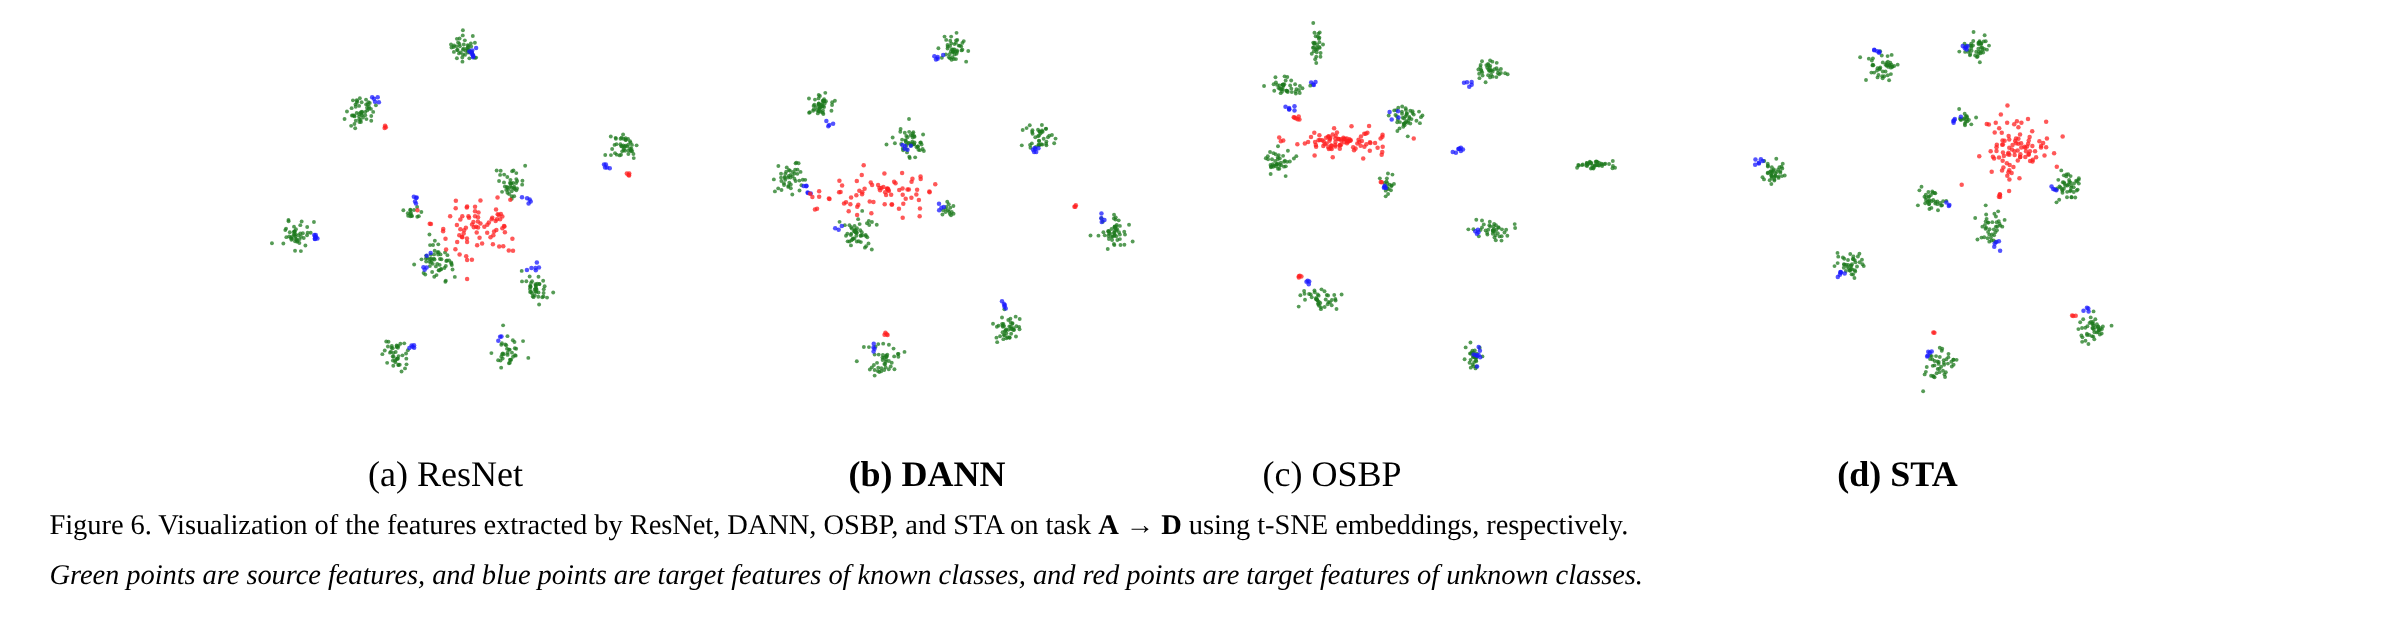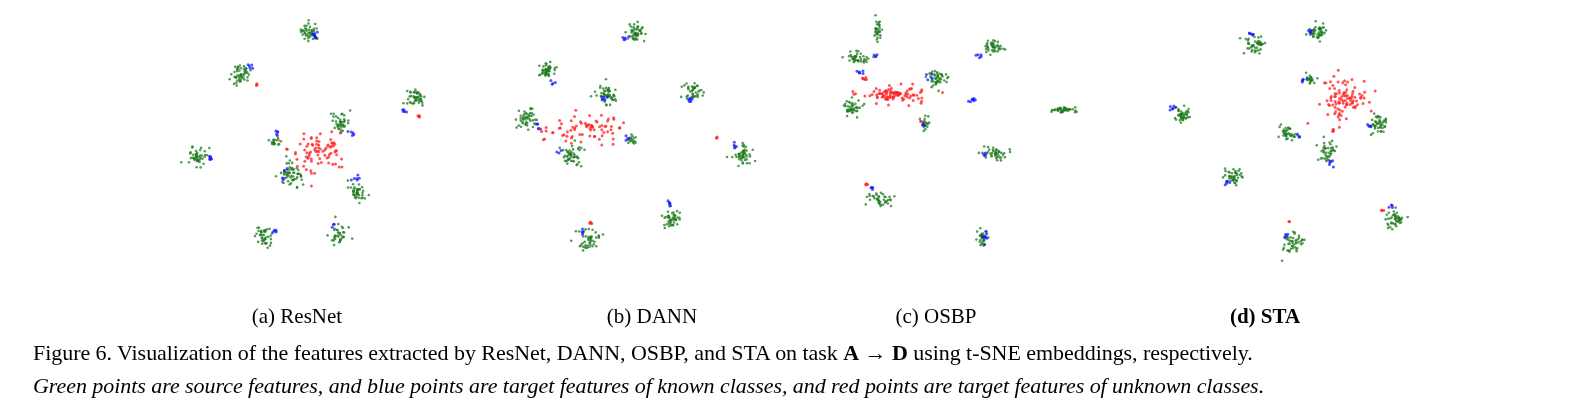--- a/index.html
+++ b/index.html
@@ -1,20 +1,20 @@
 <!DOCTYPE html>
 <html><head>
 <meta charset="utf-8">
 <style>
   html, body { margin: 0; padding: 0; background: #ffffff; }
   body { width: 1591px; height: 416px; position: relative; overflow: hidden;
          font-family: "Liberation Serif", "DejaVu Serif", serif; color: #000; }
   #plots { position: absolute; left: 0; top: 0; width: 1591px; height: 300px; }
-  .subcap { position: absolute; top: 304px; font-size: 21px; white-space: nowrap; transform: translateX(-50%); }
-  .caption { position: absolute; left: 33px; font-size: 22px; white-space: nowrap; letter-spacing: -0.05px; }
+  .subcap { position: absolute; top: 304px; font-size: 24px; white-space: nowrap; transform: translateX(-50%); }
+  .caption { position: absolute; left: 33px; font-size: 19px; white-space: nowrap; letter-spacing: -0.05px; }
   #cap1 { top: 340px; }
   #cap2 { top: 373px; font-style: italic; }
   b { font-weight: bold; }
 </style>
 </head>
 <body>
 
 <svg id="plots" width="1591" height="300" viewBox="0 0 1591 300" xmlns="http://www.w3.org/2000/svg">
   <g id="panel-0">
       <circle cx="308.6" cy="36.3" r="1.3" fill="#1e7a1e" fill-opacity="0.75"></circle>
@@ -2191,18 +2191,18 @@
       <circle cx="1392.4" cy="207.6" r="1.5" fill="#1a1aff" fill-opacity="0.75"></circle>
       <circle cx="1389.0" cy="207.2" r="1.5" fill="#1a1aff" fill-opacity="0.75"></circle>
       <circle cx="1391.3" cy="205.1" r="1.5" fill="#1a1aff" fill-opacity="0.75"></circle>
       <circle cx="1382.1" cy="210.6" r="1.5" fill="#ff2020" fill-opacity="0.75"></circle>
       <circle cx="1381.4" cy="210.3" r="1.5" fill="#ff2020" fill-opacity="0.75"></circle>
       <circle cx="1383.8" cy="210.5" r="1.5" fill="#ff2020" fill-opacity="0.75"></circle>
     </g>
 </svg>
 
 <div class="subcap" style="left: 297px;">(a) ResNet</div>
-<div class="subcap" style="left: 652px;">(b) DANN</div>
-<div class="subcap" style="left: 936px; text-align: center;">(c) OSBP</div>
+<div class="subcap" style="left: 618px; font-weight: bold;">(b) DANN</div>
+<div class="subcap" style="left: 888px; text-align: center;">(c) OSBP</div>
 <div class="subcap" style="left: 1265px; font-weight: bold;">(d) STA</div>
 
 <div class="caption" id="cap1"><span>Figure 6. Visualization of the features extracted by ResNet, DANN, OSBP, and STA on task </span><b>A</b> <span>→</span> <b>D</b><span> using t-SNE embeddings, respectively.</span></div>
 <div class="caption" id="cap2">Green points are source features, and blue points are target features of known classes, and red points are target features of unknown classes.</div>
 
 </body></html>

